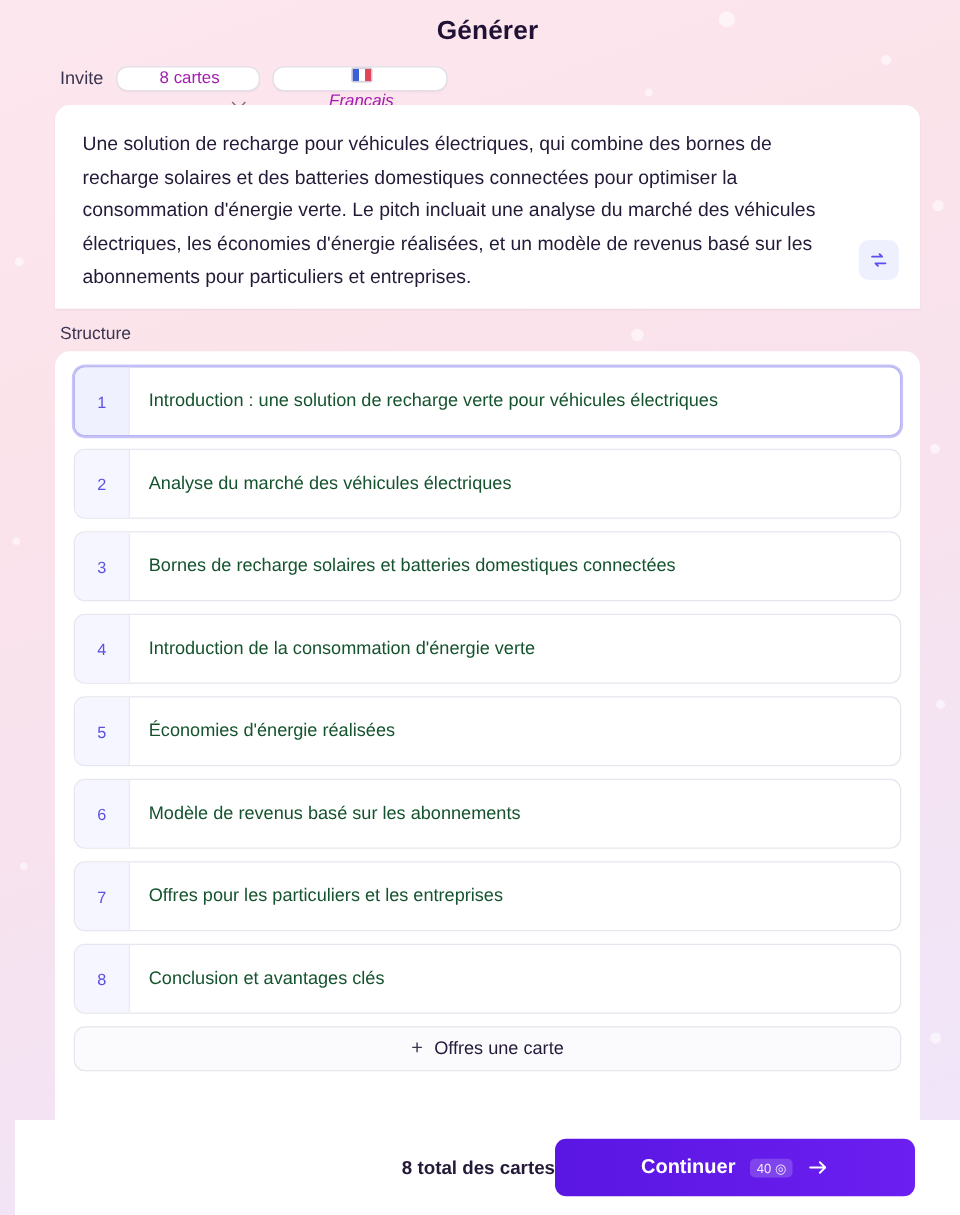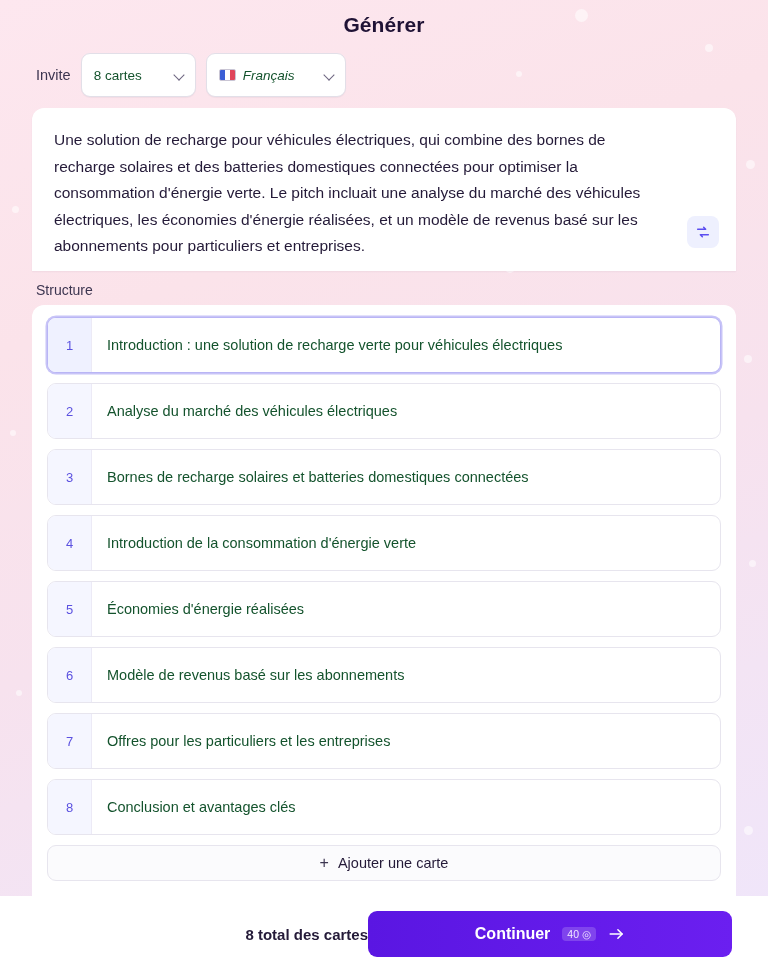--- a/index.html
+++ b/index.html
@@ -19,20 +19,21 @@
     border-radius: 50%;
     background: rgba(255,255,255,0.55);
   }
 
   .page {
     position: relative;
     width: 768px;
     height: 972px;
     display: flex;
     flex-direction: column;
+    padding-left: 12px;
   }
 
   .title {
     text-align: center;
     font-size: 21px;
     font-weight: 700;
     color: #1f1235;
     margin-top: 13px;
     letter-spacing: .1px;
   }
@@ -48,26 +49,27 @@
     color: #3c3550;
     font-weight: 400;
   }
   .select {
     display: flex;
     align-items: center;
     gap: 8px;
     background: #ffffff;
     border: 1px solid #e2dfe8;
     border-radius: 9px;
-    height: 44px;
+    height: 20px;
     padding: 0 9px 0 12px;
     font-size: 13.5px;
-    color: #14532d;
+    color: #a21caf;
     font-weight: 500;
     box-shadow: 0 1px 1px rgba(30,20,60,0.04);
+    flex-direction: column;
   }
   .select .sel-text { white-space: nowrap; }
   .select.cards { min-width: 115px; justify-content: space-between; }
   .select.lang { min-width: 140px; justify-content: flex-start; gap: 7px; font-style: italic; }
   .chev {
     width: 11px; height: 11px;
     display: inline-block;
     position: relative;
     flex: 0 0 auto;
     margin-left: auto;
@@ -211,21 +213,21 @@
     display: flex;
     align-items: center;
     justify-content: center;
     gap: 12px;
     background: #6019e8;
     background: linear-gradient(90deg,#5a16e2 0%, #6b1ff0 100%);
     color: #ffffff;
     border: none;
     border-radius: 9px;
     height: 46px;
-    width: 364px;
+    width: 288px;
     font-size: 16px;
     font-weight: 700;
     cursor: pointer;
     flex: 0 0 auto;
   }
   .credits {
     display: inline-flex;
     align-items: flex-end;
     gap: 3px;
     background: rgba(255,255,255,0.18);
@@ -324,21 +326,21 @@
       <div class="card-title">Offres pour les particuliers et les entreprises</div>
     </div>
 
     <div class="card-row">
       <div class="card-num">8</div>
       <div class="card-title">Conclusion et avantages clés</div>
     </div>
 
     <div class="add-card">
       <span class="plus">+</span>
-      <span>Ajouter une carte</span>
+      <span>Offres une carte</span>
     </div>
 
   </div>
 
   <div class="footer">
     <div class="total-text">8 total des cartes</div>
     <button class="continue-btn">
       <span>Continuer</span>
       <span class="credits">
         <span>40</span>

